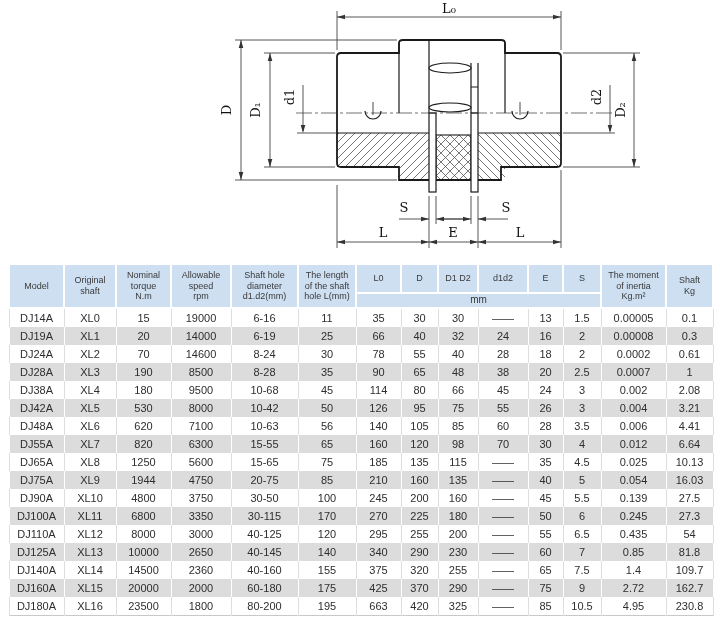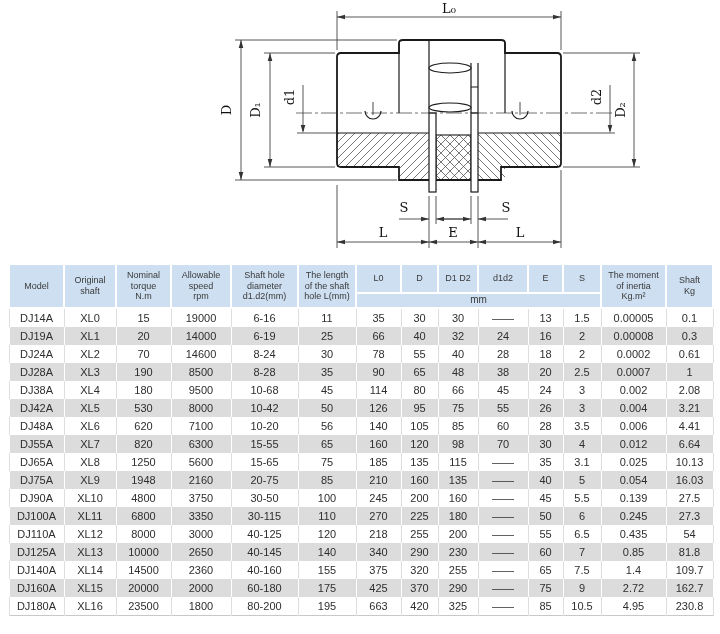--- a/index.html
+++ b/index.html
@@ -288,21 +288,21 @@
         <td>26</td>
         <td>3</td>
         <td>0.004</td>
         <td>3.21</td>
       </tr>
       <tr>
         <td>DJ48A</td>
         <td>XL6</td>
         <td>620</td>
         <td>7100</td>
-        <td>10-20</td>
+        <td>10-63</td>
         <td>56</td>
         <td>140</td>
         <td>105</td>
         <td>85</td>
         <td>60</td>
         <td>28</td>
         <td>3.5</td>
         <td>0.006</td>
         <td>4.41</td>
       </tr>
@@ -327,29 +327,29 @@
         <td>XL8</td>
         <td>1250</td>
         <td>5600</td>
         <td>15-65</td>
         <td>75</td>
         <td>185</td>
         <td>135</td>
         <td>115</td>
         <td>——</td>
         <td>35</td>
-        <td>3.1</td>
+        <td>4.5</td>
         <td>0.025</td>
         <td>10.13</td>
       </tr>
       <tr class="alt">
         <td>DJ75A</td>
         <td>XL9</td>
-        <td>1948</td>
-        <td>2160</td>
+        <td>1944</td>
+        <td>4750</td>
         <td>20-75</td>
         <td>85</td>
         <td>210</td>
         <td>160</td>
         <td>135</td>
         <td>——</td>
         <td>40</td>
         <td>5</td>
         <td>0.054</td>
         <td>16.03</td>
@@ -369,38 +369,38 @@
         <td>5.5</td>
         <td>0.139</td>
         <td>27.5</td>
       </tr>
       <tr class="alt">
         <td>DJ100A</td>
         <td>XL11</td>
         <td>6800</td>
         <td>3350</td>
         <td>30-115</td>
-        <td>110</td>
+        <td>170</td>
         <td>270</td>
         <td>225</td>
         <td>180</td>
         <td>——</td>
         <td>50</td>
         <td>6</td>
         <td>0.245</td>
         <td>27.3</td>
       </tr>
       <tr>
         <td>DJ110A</td>
         <td>XL12</td>
         <td>8000</td>
         <td>3000</td>
         <td>40-125</td>
         <td>120</td>
-        <td>218</td>
+        <td>295</td>
         <td>255</td>
         <td>200</td>
         <td>——</td>
         <td>55</td>
         <td>6.5</td>
         <td>0.435</td>
         <td>54</td>
       </tr>
       <tr class="alt">
         <td>DJ125A</td>

